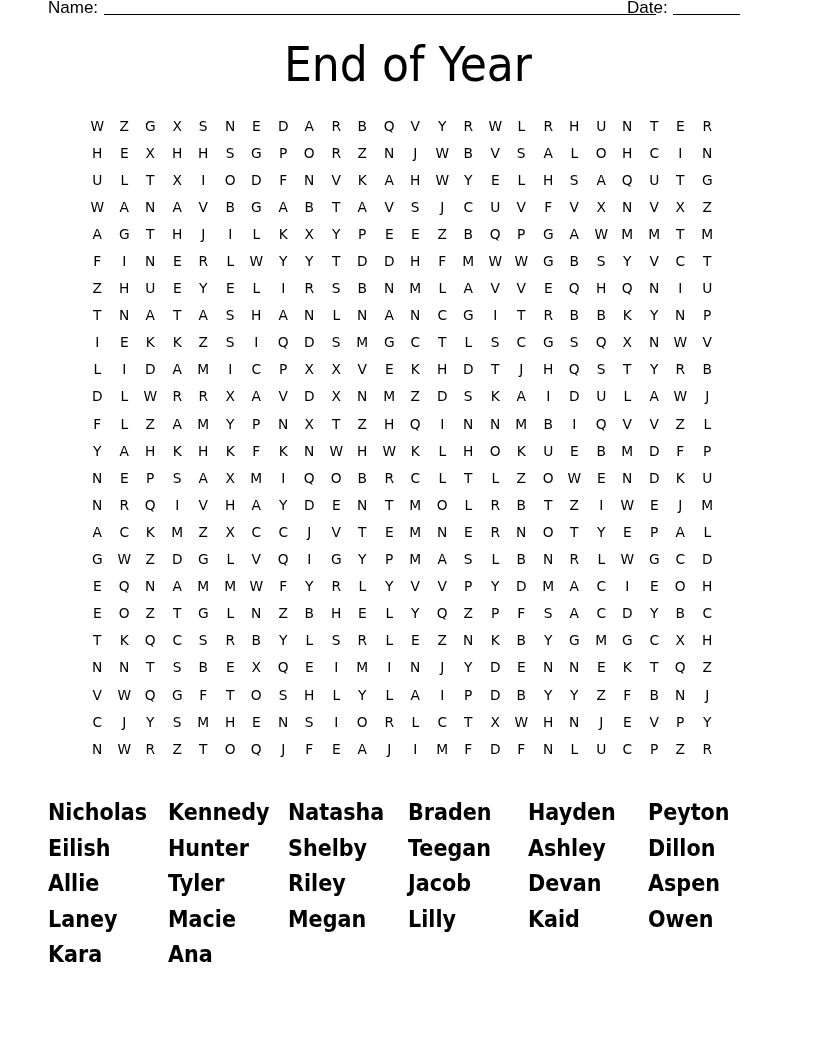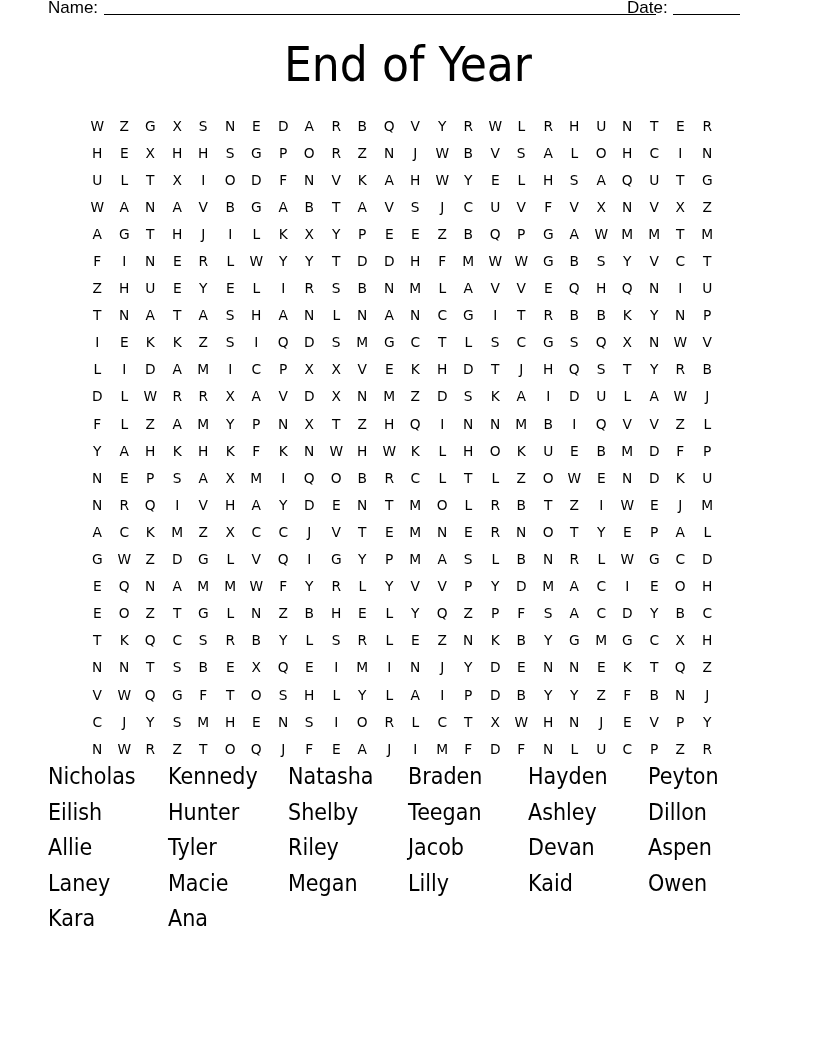--- a/index.html
+++ b/index.html
@@ -65,26 +65,27 @@
     }
     .grid-cell {
       width: 26.5px;
       text-align: center;
       font-family: "DejaVu Sans", sans-serif;
       font-size: 14.5px;
       transform: scaleX(0.95);
     }
     .word-list {
       position: absolute;
-      top: 760px;
+      top: 796px;
       left: 48px;
       width: 720px;
       display: grid;
       grid-template-columns: repeat(6, 120px);
       grid-auto-rows: 35.5px;
+      font-weight: bold;
     }
     .word {
       font-family: "DejaVu Sans", sans-serif;
       font-size: 23px;
       line-height: 32px;
       white-space: nowrap;
       transform-origin: left center;
       transform: scaleX(0.9);
     }
   </style>

